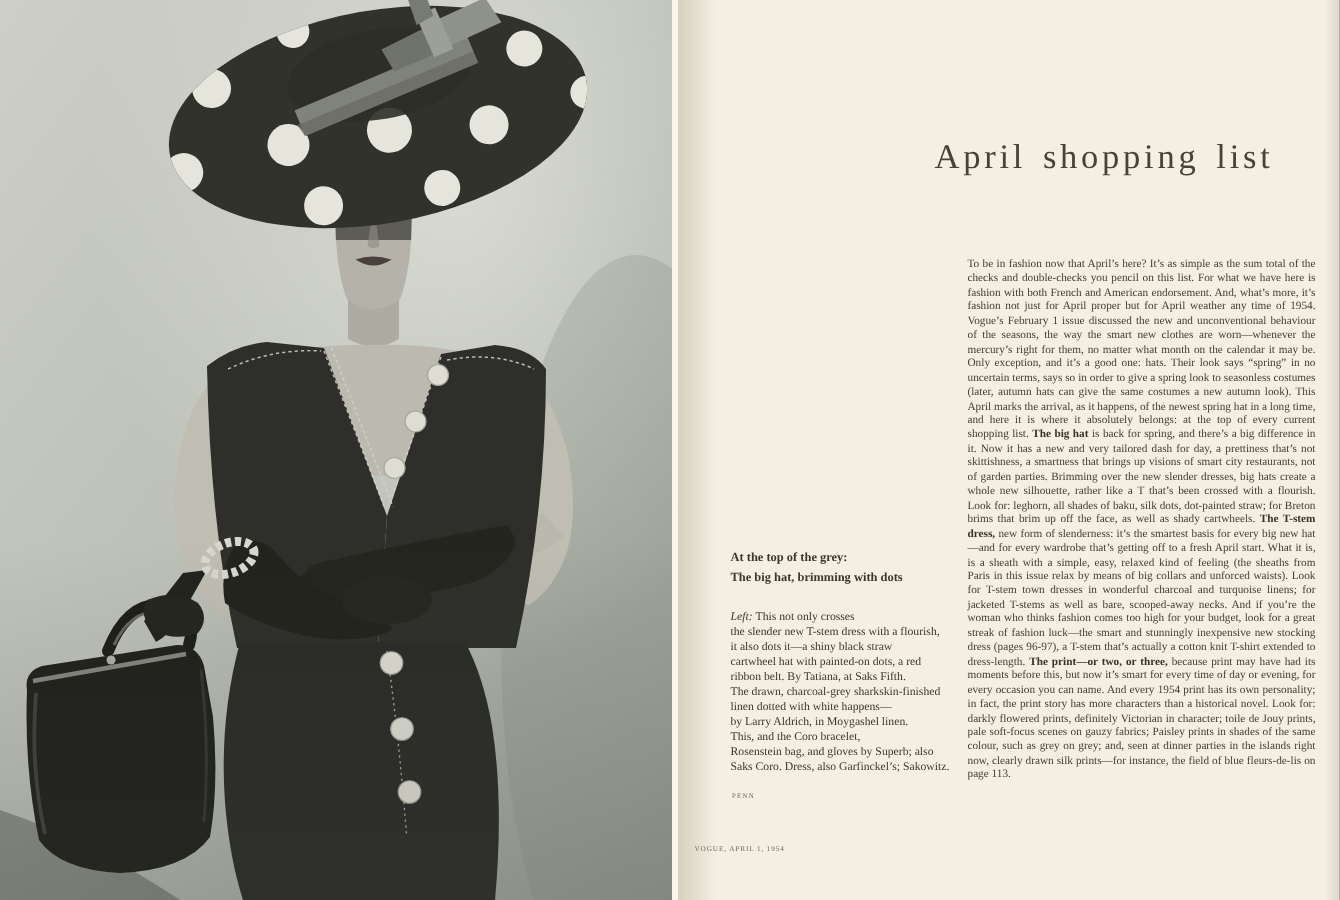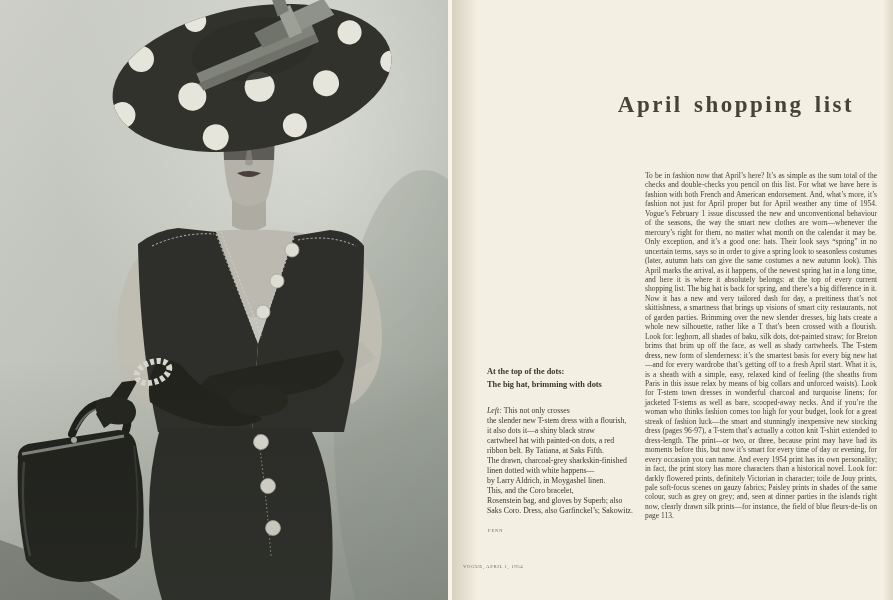--- a/index.html
+++ b/index.html
@@ -13,28 +13,28 @@
     position:absolute; left:452px; top:0; width:26px; height:600px;
     background:linear-gradient(90deg, rgba(150,138,110,0.30), rgba(150,138,110,0));
   }
   .right-edge {
     position:absolute; right:0; top:0; width:10px; height:600px;
     background:linear-gradient(270deg, rgba(150,138,110,0.22), rgba(150,138,110,0));
   }
   .article-title {
     position:absolute; left:586px; top:84px; width:300px;
     text-align:center; color:#474339; font-size:23px; line-height:42px;
-    letter-spacing:2.5px; word-spacing:3px; font-weight:700;
+    letter-spacing:2.5px; word-spacing:3px; font-weight:400;
   }
   .article-body {
     position:absolute; left:645px; top:171px; width:232px;
     font-size:7.5px; line-height:9.45px; text-align:justify;
     color:#423e36;
   }
-  .article-body .lead-in { font-weight:normal; color:#36322b; }
+  .article-body .lead-in { font-weight:bold; color:#36322b; }
   .caption { position:absolute; left:487px; top:366px; width:172px; color:#3b372f; }
   .caption-heading { font-weight:bold; font-size:8.3px; line-height:12.5px; }
   .caption-body { margin-top:15px; font-size:7.8px; line-height:10px; }
   .cap-line em { }
   .photo-credit {
     position:absolute; left:488px; top:528px;
     font-size:4.5px; letter-spacing:0.9px; color:#6e6a60;
   }
   .folio-left {
     position:absolute; left:463px; top:564px;
@@ -170,21 +170,21 @@
 
     <rect width="448" height="600" fill="url(#vig)"></rect>
   </svg>
 
   <div class="page-edge"></div>
   <div class="page-gutter"></div>
   <div class="right-edge"></div>
 
   <div class="caption">
     <div class="caption-heading">
-      <div>At the top of the dots:</div>
+      <div>At the top of the grey:</div>
       <div>The big hat, brimming with dots</div>
     </div>
     <div class="caption-body">
         <div class="cap-line"><em>Left: </em>This not only crosses</div>
         <div class="cap-line">the slender new T-stem dress with a flourish,</div>
         <div class="cap-line">it also dots it—a shiny black straw</div>
         <div class="cap-line">cartwheel hat with painted-on dots, a red</div>
         <div class="cap-line">ribbon belt. By Tatiana, at Saks Fifth.</div>
         <div class="cap-line">The drawn, charcoal-grey sharkskin-finished</div>
         <div class="cap-line">linen dotted with white happens—</div>

